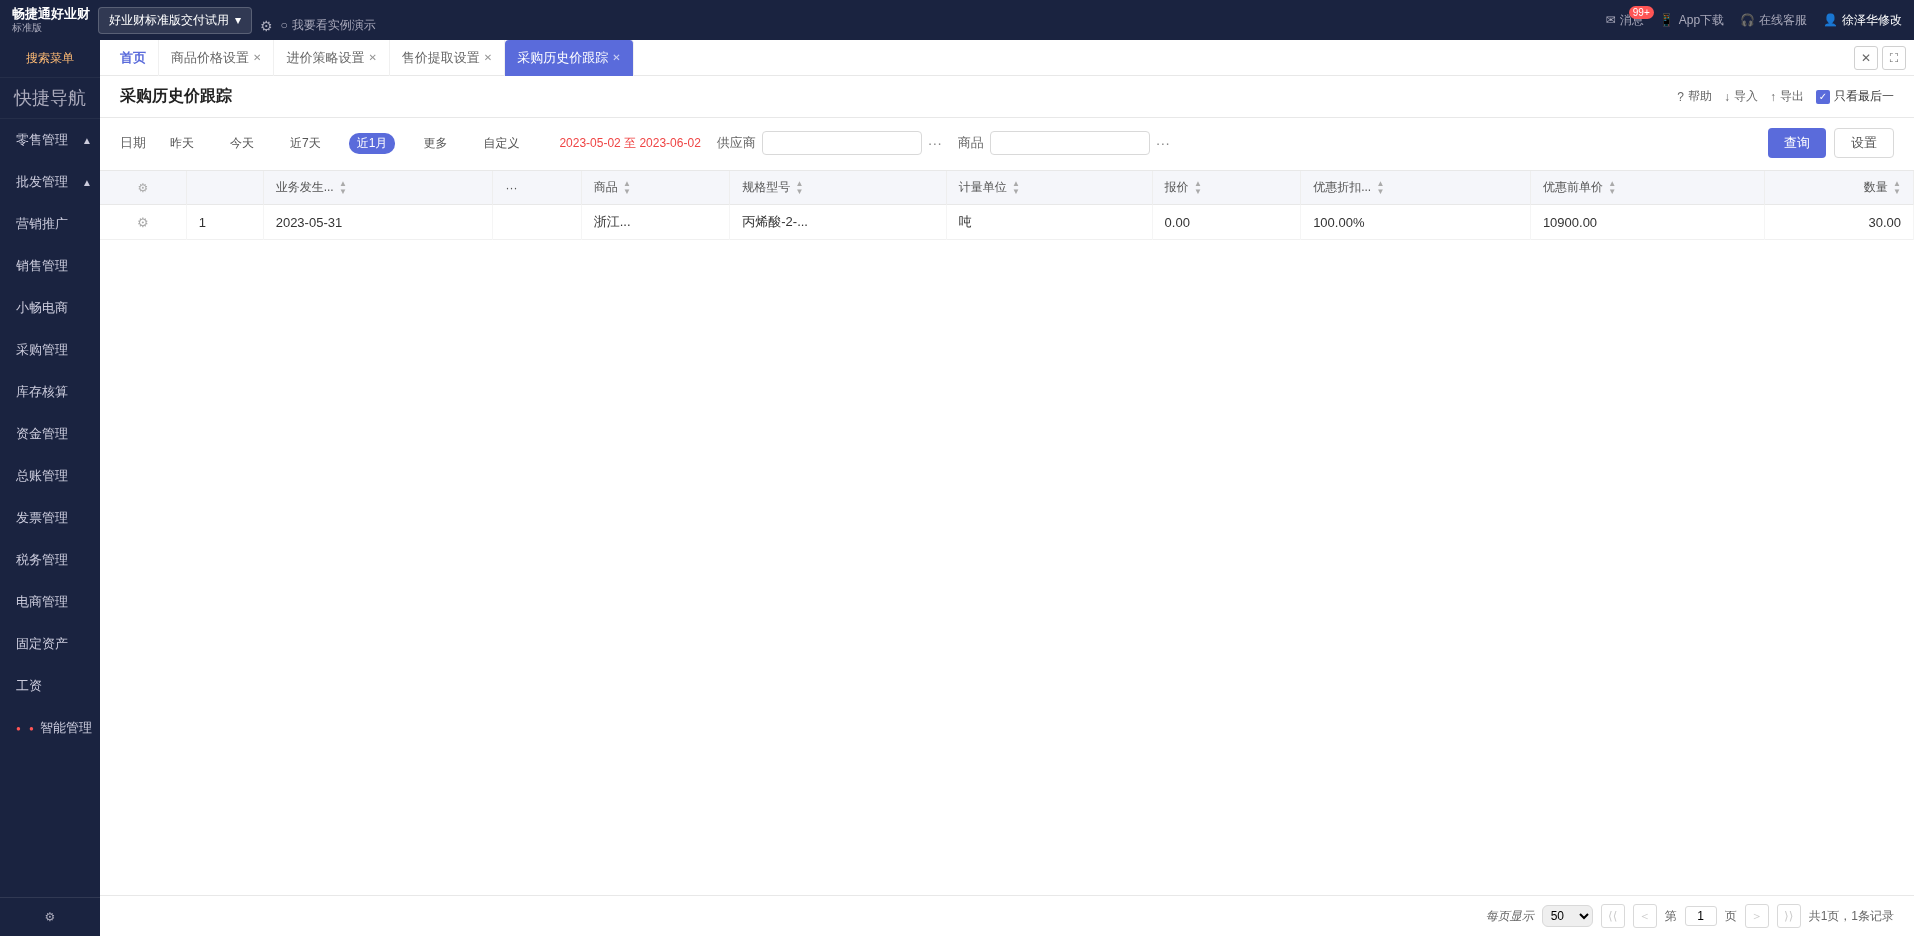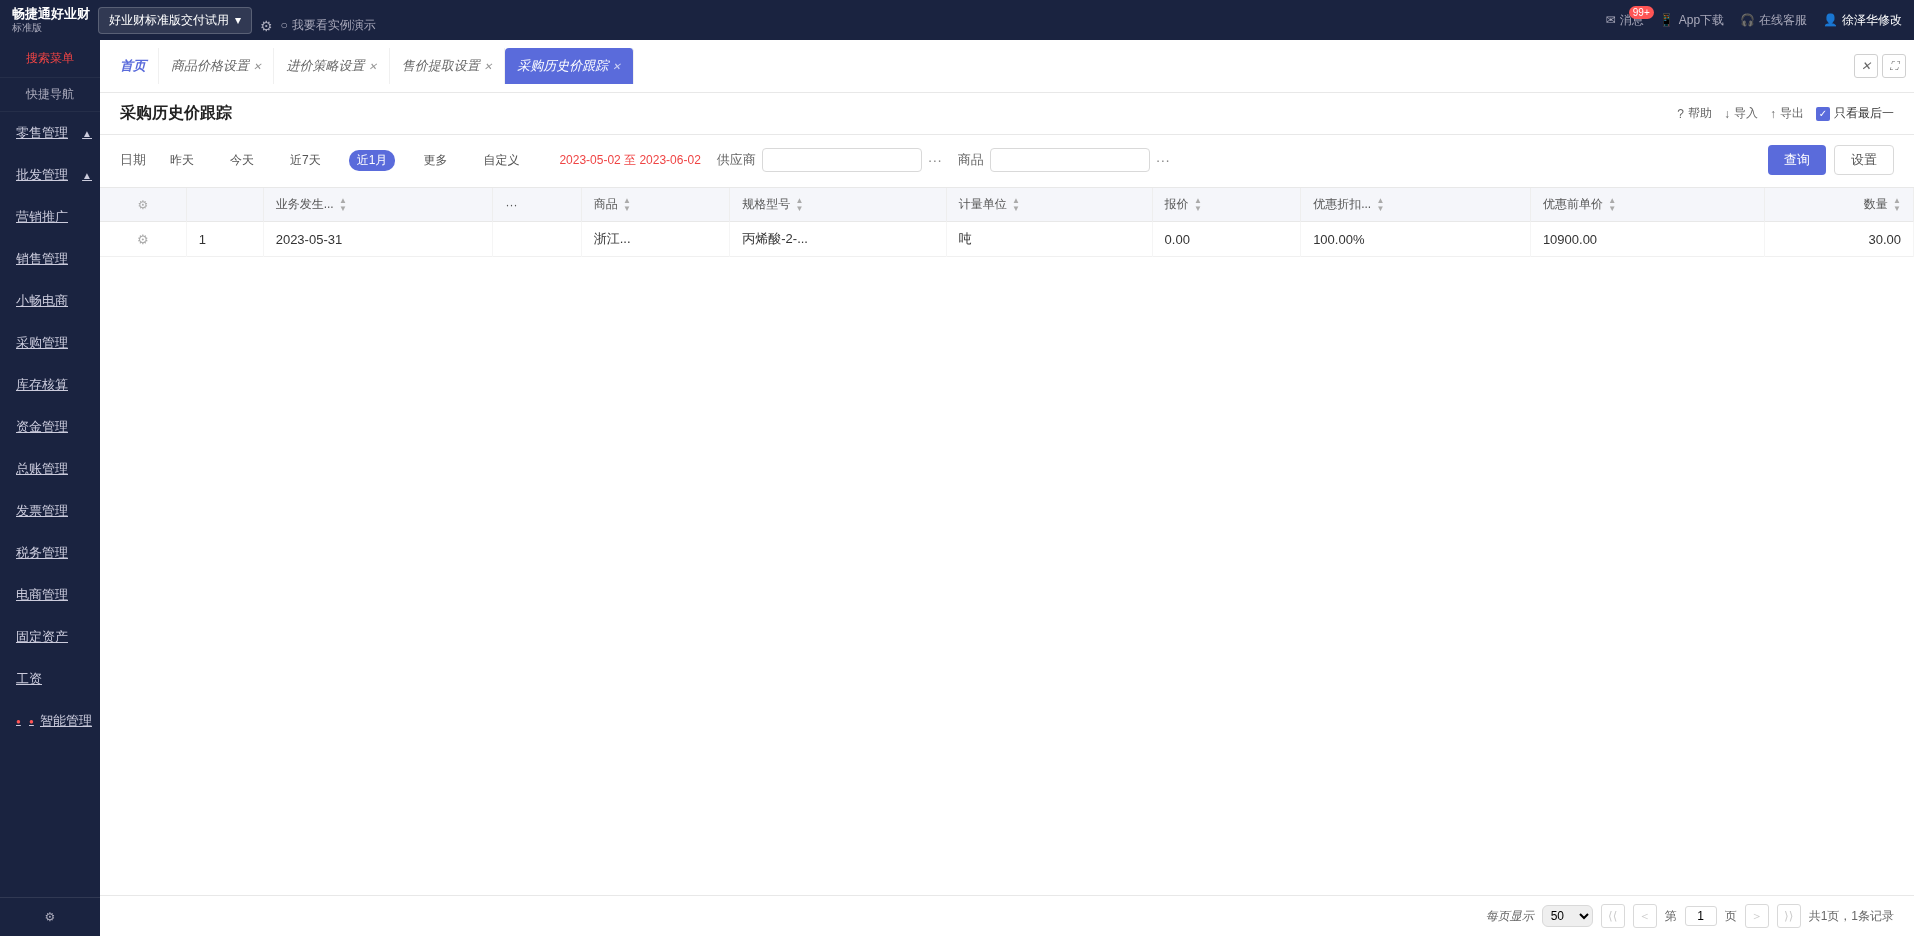--- a/index.html
+++ b/index.html
@@ -17,32 +17,32 @@
     .top-bar-right { display: flex; align-items: center; gap: 16px; color: #aab; font-size: 12px; }
     .top-bar-right-item { display: flex; align-items: center; gap: 4px; cursor: pointer; position: relative; }
     .badge { background: #f55; color: #fff; font-size: 10px; border-radius: 8px; padding: 1px 4px; position: absolute; top: -6px; right: -10px; }
     .user-name { color: #fff; }
 
     
     .main-layout { display: flex; flex: 1; overflow: hidden; }
 
     
     .sidebar { width: 100px; background: #1a2340; display: flex; flex-direction: column; flex-shrink: 0; overflow-y: auto; }
-    .sidebar-search { padding: 10px 8px; color: #ef4444; font-size: 12px; text-align: center; cursor: pointer; border-bottom: 1px solid rgba(255,255,255,0.05); }
-    .sidebar-nav { padding: 8px 0; color: #aab; font-size: 12px; text-align: center; cursor: pointer; border-bottom: 1px solid rgba(255,255,255,0.05); }
-    .sidebar-item { padding: 12px 8px; color: #ccd; font-size: 13px; text-align: center; cursor: pointer; display: flex; align-items: center; justify-content: space-between; padding-left: 16px; padding-right: 8px; text-decoration: underline; }
+    .sidebar-search { padding: 10px 8px; color: #fdba74; font-size: 12px; text-align: center; cursor: pointer; border-bottom: 1px solid rgba(255,255,255,0.05); }
+    .sidebar-nav { padding: 8px 0; color: #aab; font-size: 18px; text-align: center; cursor: pointer; border-bottom: 1px solid rgba(255,255,255,0.05); }
+    .sidebar-item { padding: 12px 8px; color: #ccd; font-size: 13px; text-align: center; cursor: pointer; display: flex; align-items: center; justify-content: space-between; padding-left: 16px; padding-right: 8px; }
     .sidebar-item .arrow { font-size: 10px; }
     .sidebar-item.has-dot::before { content: '●'; color: #f55; font-size: 8px; margin-right: 4px; }
     .sidebar-bottom { margin-top: auto; padding: 12px 8px; color: #aab; font-size: 12px; text-align: center; cursor: pointer; border-top: 1px solid rgba(255,255,255,0.1); }
 
     
     .content-area { flex: 1; display: flex; flex-direction: column; overflow: hidden; background: #f0f2f5; }
 
     
-    .tab-bar { background: #fff; display: flex; align-items: center; border-bottom: 1px solid #e8e8e8; height: 53px; flex-shrink: 0; padding: 0 8px; font-style: italic; }
+    .tab-bar { background: #fff; display: flex; align-items: center; border-bottom: 1px solid #e8e8e8; height: 36px; flex-shrink: 0; padding: 0 8px; }
     .tab { display: flex; align-items: center; gap: 4px; padding: 0 12px; height: 36px; font-size: 13px; cursor: pointer; color: #666; border-right: 1px solid #f0f0f0; white-space: nowrap; }
     .tab.active { background: #5a6bdb; color: #fff; border-radius: 4px 4px 0 0; }
     .tab .close-x { font-size: 10px; cursor: pointer; opacity: 0.7; }
     .tab.home { color: #5a6bdb; font-weight: bold; }
     .tab-expand-btns { margin-left: auto; display: flex; gap: 4px; }
     .tab-expand-btn { width: 24px; height: 24px; border: 1px solid #d0d0d0; border-radius: 3px; display: flex; align-items: center; justify-content: center; cursor: pointer; font-size: 12px; color: #666; }
 
     
     .page-header { background: #fff; padding: 10px 20px; display: flex; align-items: center; justify-content: space-between; border-bottom: 1px solid #e8e8e8; flex-shrink: 0; }
     .page-title { font-size: 16px; font-weight: bold; color: #222; }

